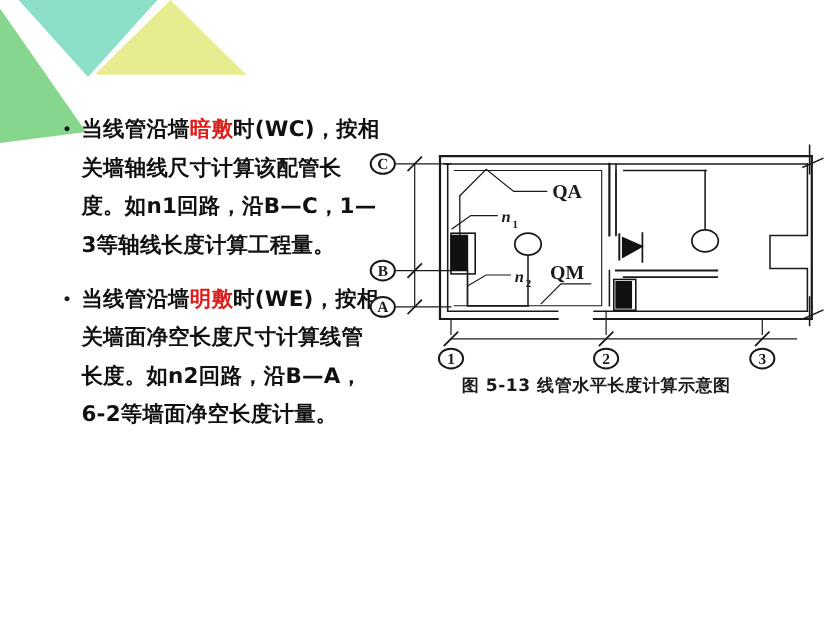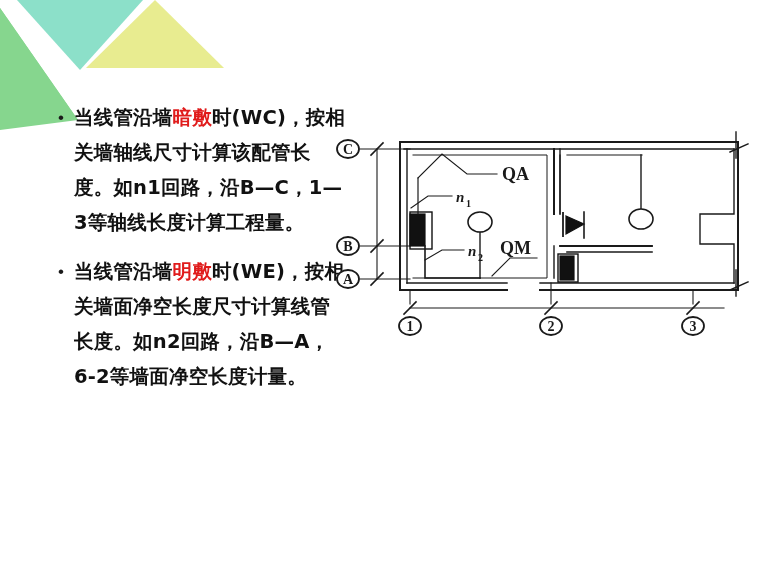--- a/index.html
+++ b/index.html
@@ -232,14 +232,15 @@
           <line x1="404" y1="14" x2="404" y2="40"></line>
           <line x1="398" y1="34" x2="416" y2="26"></line>
           <line x1="404" y1="152" x2="404" y2="178"></line>
           <line x1="398" y1="172" x2="416" y2="164"></line>
         </g>
 
       </g>
     </svg>
   </div>
 
+  <div class="fig-caption">图 5-13    线管水平长度计算示意图</div>
 
 </div>
 
 </body></html>

